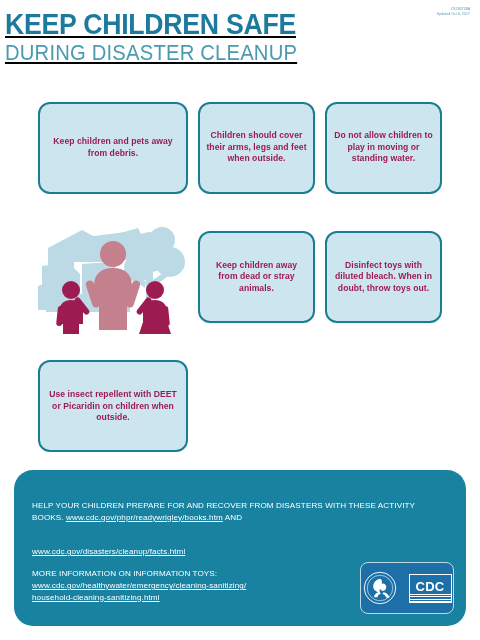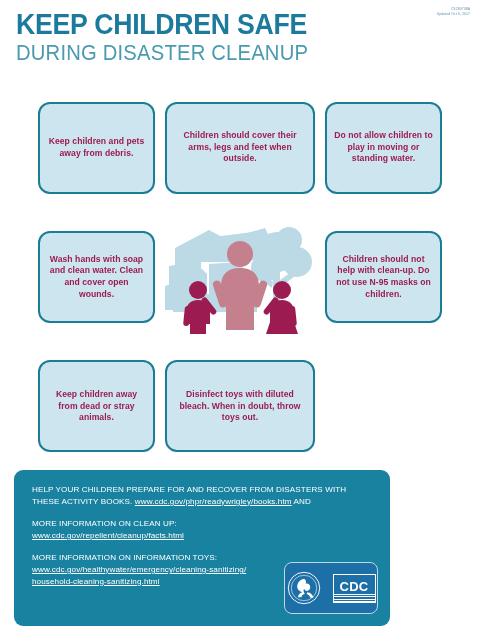--- a/index.html
+++ b/index.html
@@ -12,23 +12,24 @@
     width: 480px;
     height: 640px;
     font-family: "Liberation Sans", sans-serif;
     overflow: hidden;
     position: relative;
   }
 
   
   .header {
     position: relative;
-    padding: 10px 16px 0 16px;
+    padding: 10px 16px 0 5px;
     height: 68px;
     box-sizing: border-box;
+    text-decoration: underline;
   }
   .title {
     font-size: 29px;
     line-height: 29px;
     font-weight: bold;
     color: #1c7a9c;
     letter-spacing: -0.3px;
     font-stretch: condensed;
     transform: scaleX(0.92);
     transform-origin: left center;
@@ -108,26 +109,26 @@
   .illus {
     width: 150px;
     height: 118px;
   }
 
   
   .footer {
     position: absolute;
     left: 14px;
     top: 470px;
-    width: 376px;
+    width: 452px;
     height: 156px;
     background: #1982a0;
-    border-radius: 9px;
+    border-radius: 19px;
     box-sizing: border-box;
-    padding: 14px 18px 10px 18px;
+    padding: 30px 18px 10px 18px;
     color: #ffffff;
   }
   .footer .ftext {
     font-size: 8.1px;
     line-height: 11.6px;
     letter-spacing: 0.1px;
     margin: 0;
   }
   .footer a, .footer .link {
     color: #ffffff;
@@ -209,25 +210,20 @@
       <p>Children should cover their arms, legs and feet when outside.</p>
     </div>
   </div>
 
   <div class="cell">
     <div class="tipbox">
       <p>Do not allow children to play in moving or standing water.</p>
     </div>
   </div>
 
-  <div class="cell">
-    <div class="tipbox">
-      <p>Wash hands with soap and clean water. Clean and cover open wounds.</p>
-    </div>
-  </div>
 
   <div class="illus-cell">
     <svg class="illus" viewBox="0 0 150 118">
 
       <g fill="#bcd9e6">
         <polygon points="10,30 44,12 70,26 70,44 36,44 36,62 10,62"></polygon>
         <polygon points="40,20 88,14 96,22 96,40 70,46 44,38"></polygon>
         <polygon points="4,48 30,44 42,56 42,80 4,80"></polygon>
         <polygon points="44,46 74,44 80,54 80,78 44,78"></polygon>
         <polygon points="72,18 100,10 104,18 100,30 76,34"></polygon>
@@ -261,55 +257,55 @@
 
       <g fill="#9c1c52">
         <circle cx="117" cy="72" r="9"></circle>
         <path d="M117,82 C109,82 105,87 105,94 L105,104 L101,116 L133,116 L129,104 L129,94 C129,87 125,82 117,82 Z"></path>
         <rect x="103" y="78" width="6" height="20" rx="3" transform="rotate(38 106 88)"></rect>
         <rect x="125" y="88" width="6" height="20" rx="3" transform="rotate(-6 128 98)"></rect>
       </g>
     </svg>
   </div>
 
-  <div class="cell">
-    <div class="tipbox">
-      <p>Children should not help with clean-up. Do not use N-95 masks on children.</p>
-    </div>
-  </div>
 
   <div class="cell">
     <div class="tipbox">
       <p>Keep children away from dead or stray animals.</p>
     </div>
   </div>
 
   <div class="cell">
     <div class="tipbox">
       <p>Disinfect toys with diluted bleach. When in doubt, throw toys out.</p>
     </div>
   </div>
 
+  <div class="cell">
+    <div class="tipbox">
+      <p>Use insect repellent with DEET or Picaridin on children when outside.</p>
+    </div>
+  </div>
 
 </div>
 
 <div class="footer">
 
   <p class="ftext">
     <span>HELP YOUR CHILDREN PREPARE FOR AND RECOVER FROM DISASTERS WITH THESE ACTIVITY BOOKS.</span>
     <span class="link">www.cdc.gov/phpr/readywrigley/books.htm</span>
     <span>AND</span>
     <br>
   </p>
 
   <div class="block-gap"></div>
 
   <p class="ftext">
-    <span>MORE INFORMATION ON CLEAN UP:</span><br>
-    <span class="link">www.cdc.gov/repellent/cleanup/facts.html</span>
+    <br>
+    <span class="link">www.cdc.gov/disasters/cleanup/facts.html</span>
   </p>
 
   <div class="block-gap"></div>
 
   <p class="ftext">
     <span>MORE INFORMATION ON INFORMATION TOYS:</span><br>
     <span class="link">www.cdc.gov/healthywater/emergency/cleaning-sanitizing/</span><br>
     <span class="link">household-cleaning-sanitizing.html</span>
   </p>
 

